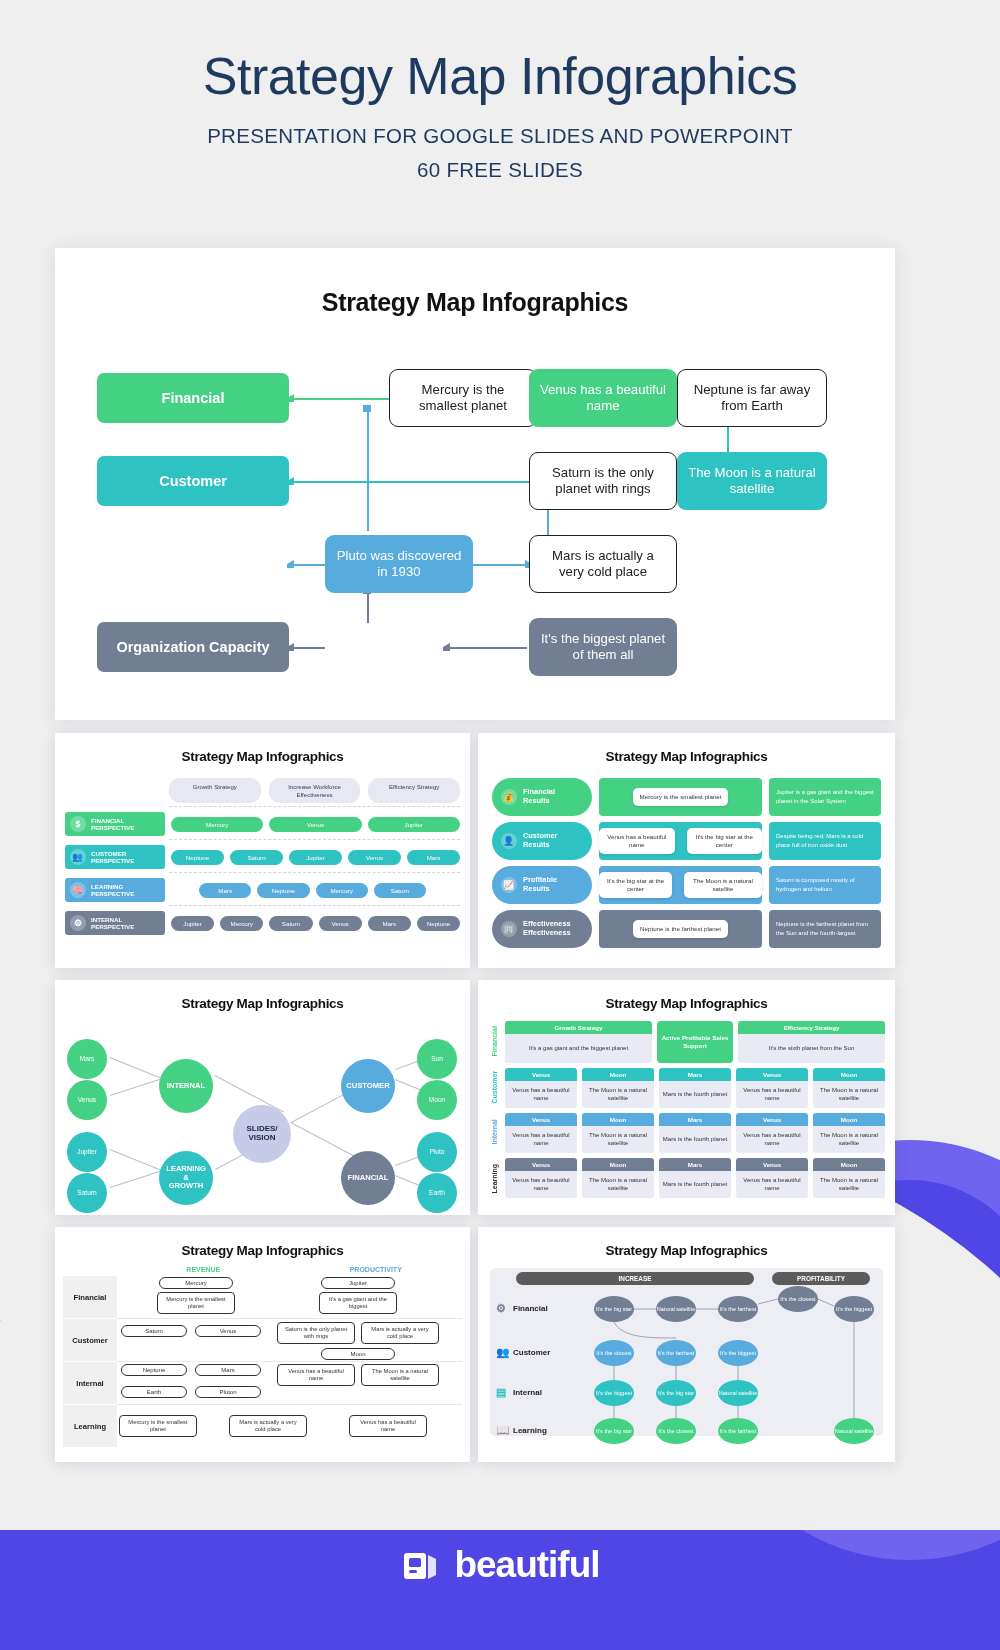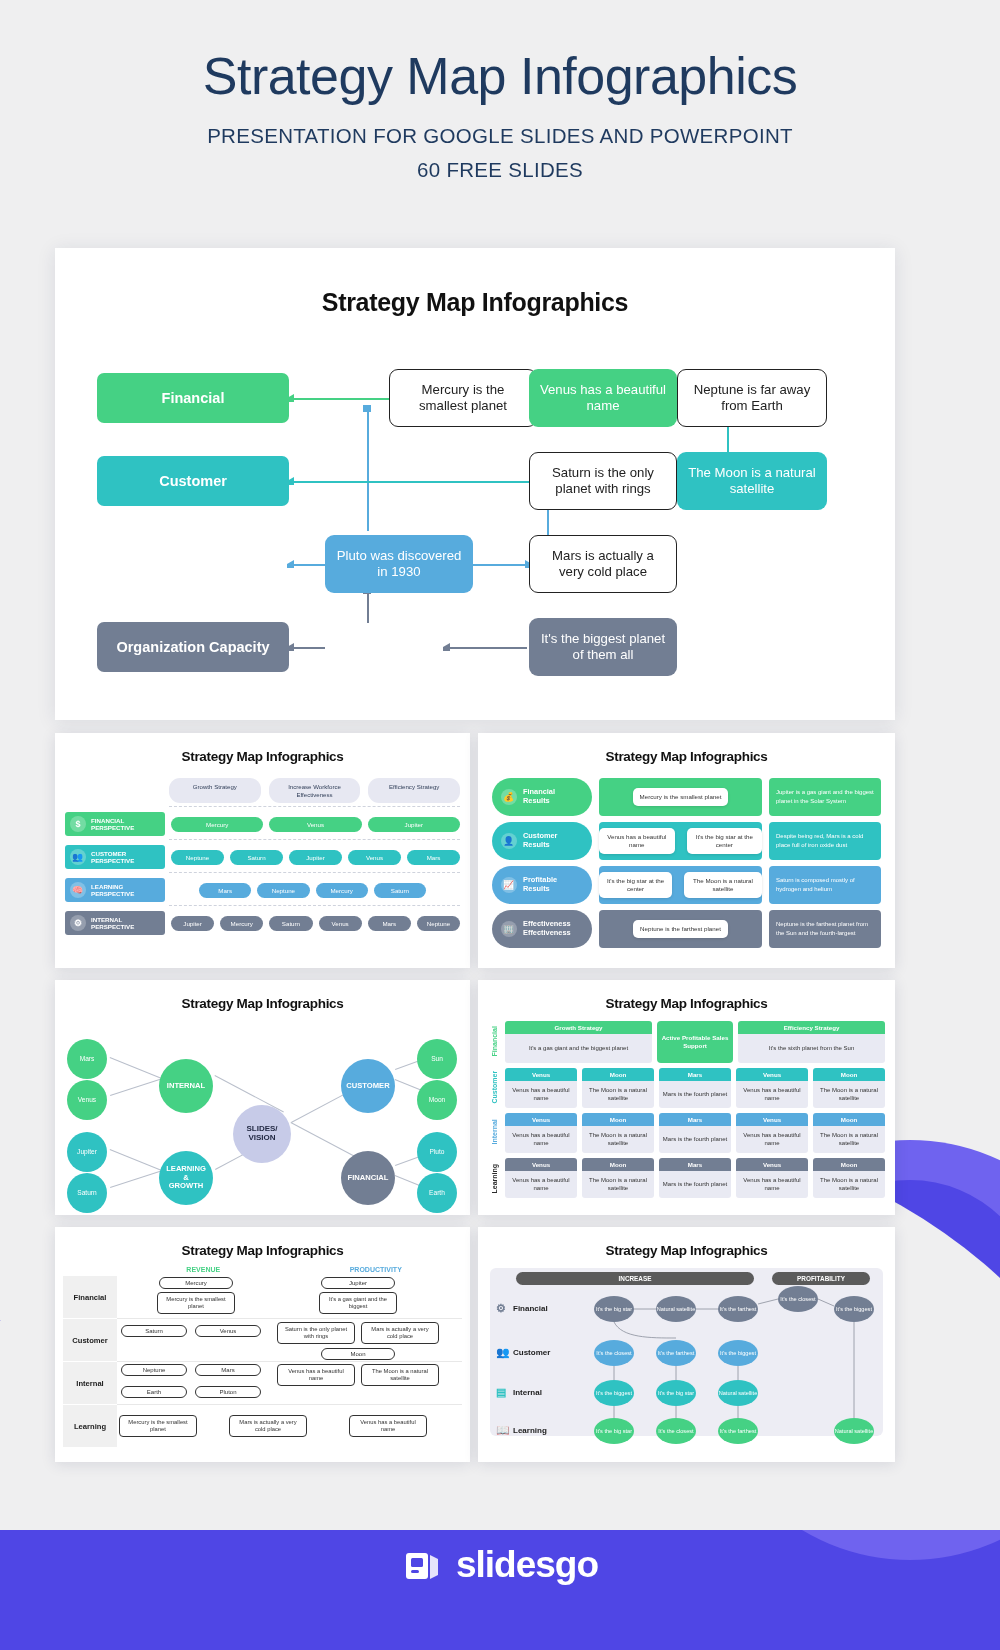--- a/index.html
+++ b/index.html
@@ -605,14 +605,14 @@
 
 <div class="footer">
   <span class="logo-mark">
     <svg width="40" height="40" viewBox="0 0 40 40">
       <rect x="4" y="8" width="22" height="26" rx="3" fill="#ffffff"></rect>
       <rect x="9" y="13" width="12" height="9" rx="1.5" fill="#4f46e5"></rect>
       <rect x="9" y="25" width="8" height="3" rx="1.5" fill="#4f46e5"></rect>
       <path d="M28 10 L36 14 L36 30 L28 34 Z" fill="#ffffff" opacity="0.85"></path>
     </svg>
   </span>
-  <span class="logo-text">slidesgo</span>
+  <span class="logo-text">beautiful</span>
 </div>
 
 </body></html>

